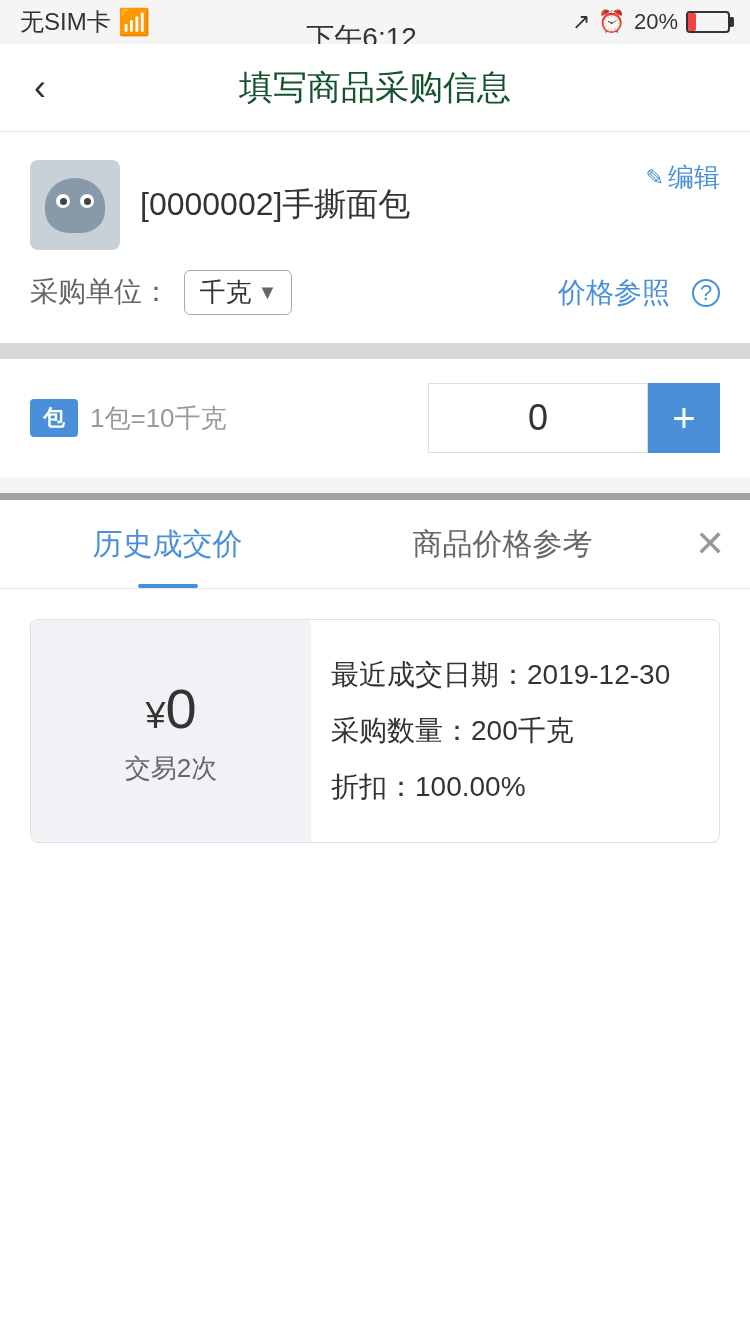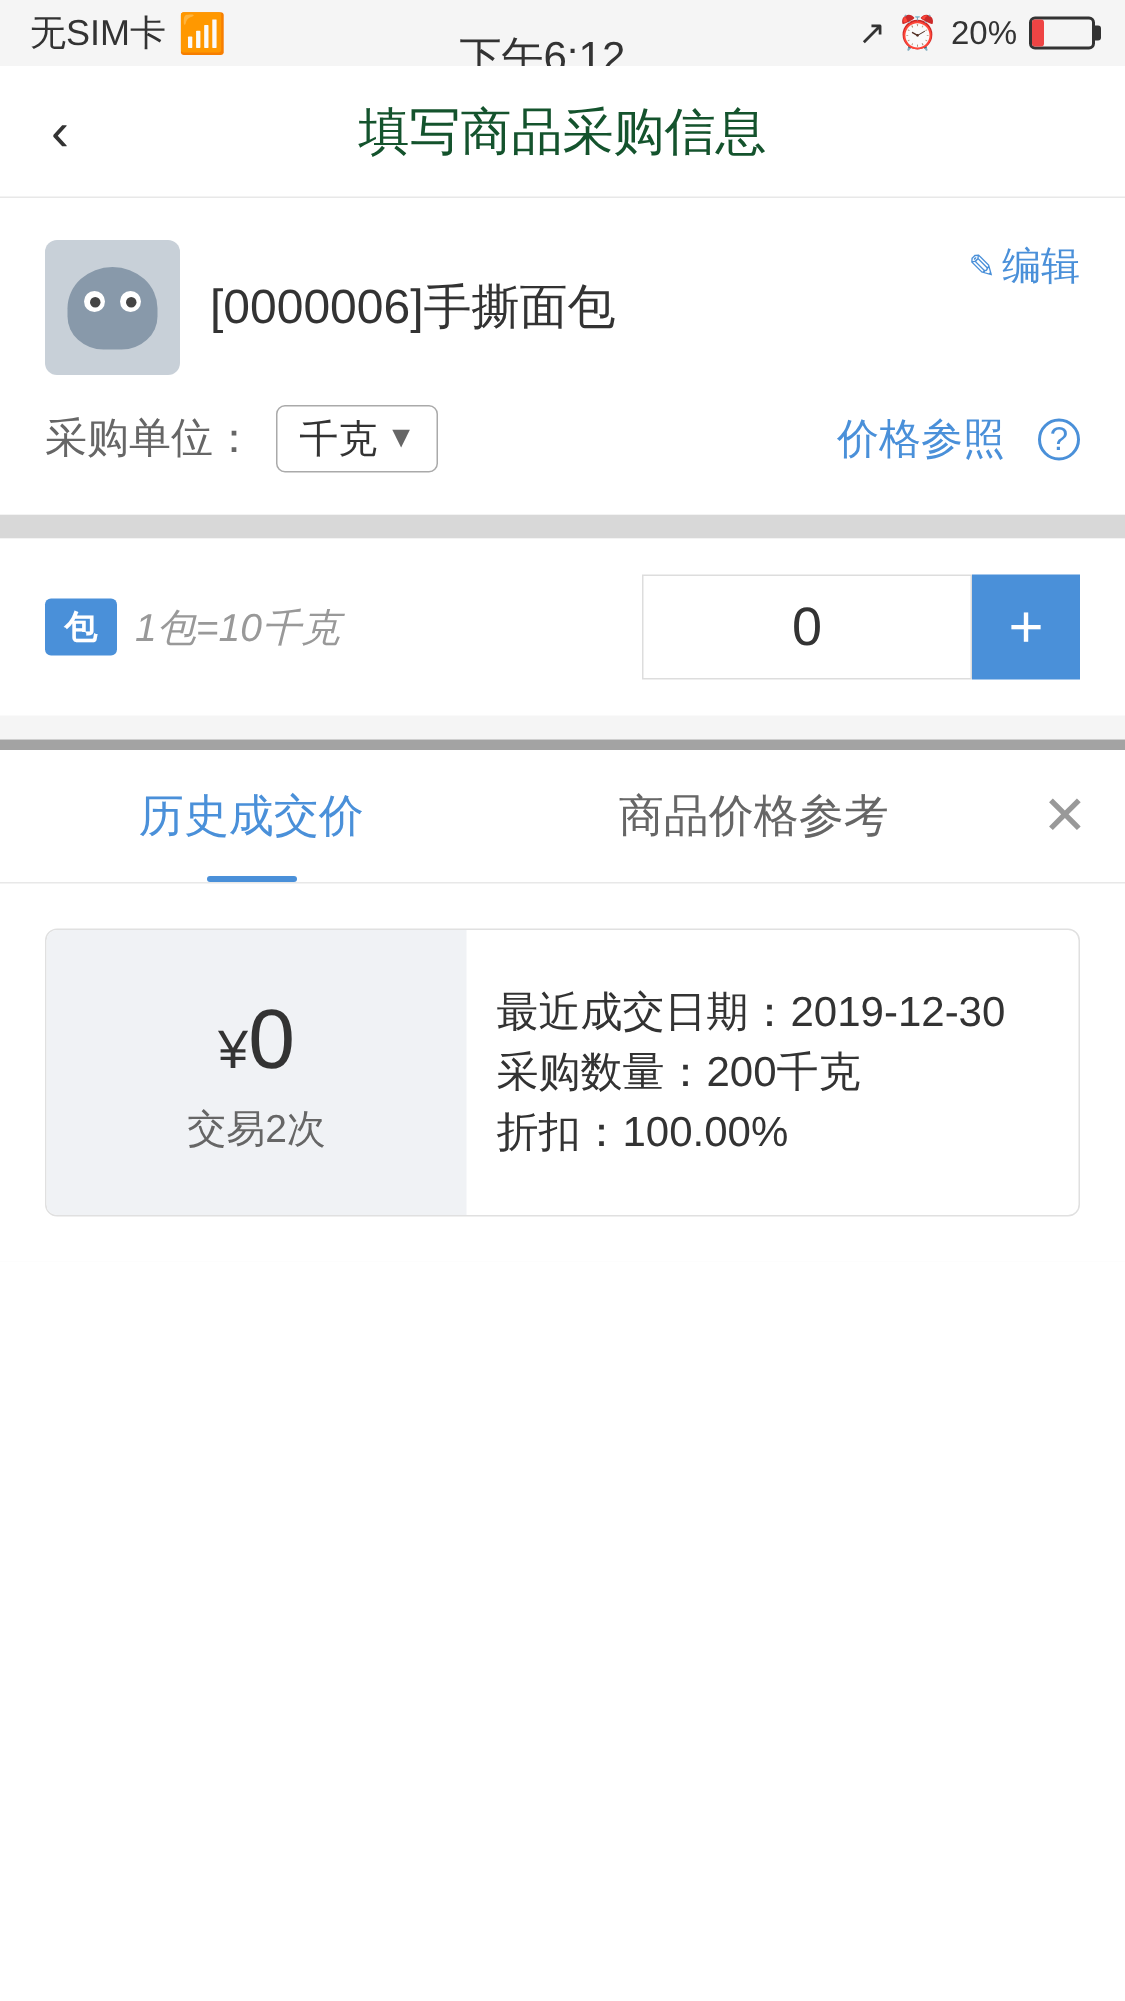--- a/index.html
+++ b/index.html
@@ -241,21 +241,20 @@
       display: flex;
       align-items: center;
       justify-content: center;
       font-size: 22px;
       color: #fff;
       font-weight: bold;
     }
     .pkg-note {
       font-size: 26px;
       color: #999;
-      font-style: italic;
     }
     .quantity-control {
       display: flex;
       align-items: center;
       gap: 0;
     }
     .qty-input-box {
       width: 220px;
       height: 70px;
       border: 1px solid #ddd;
@@ -363,21 +362,21 @@
     .history-trades {
       font-size: 26px;
       color: #666;
       margin-top: 10px;
     }
     .history-right {
       flex: 1;
       padding: 36px 20px;
       display: flex;
       flex-direction: column;
-      gap: 2px;
+      gap: 18px;
     }
     .history-info-row {
       font-size: 28px;
       color: #333;
     }
 
     
     .main-content {
       background: #fff;
       min-height: 600px;
@@ -416,21 +415,21 @@
             <div class="owl-eye">
                 <div class="owl-pupil"></div>
               </div>
             <div class="owl-eye">
                 <div class="owl-pupil"></div>
               </div>
           </div>
         </div>
       </div>
       <span class="product-name">
-        <span>[0000006]</span><span>手撕面包</span>
+        <span>[0000002]</span><span>手撕面包</span>
       </span>
     </div>
     <div class="edit-link">
       <span class="edit-icon-box">✎</span>
       <span>编辑</span>
     </div>
   </div>
   <div class="product-unit-row">
     <div>
       <span class="unit-label">采购单位：</span>

